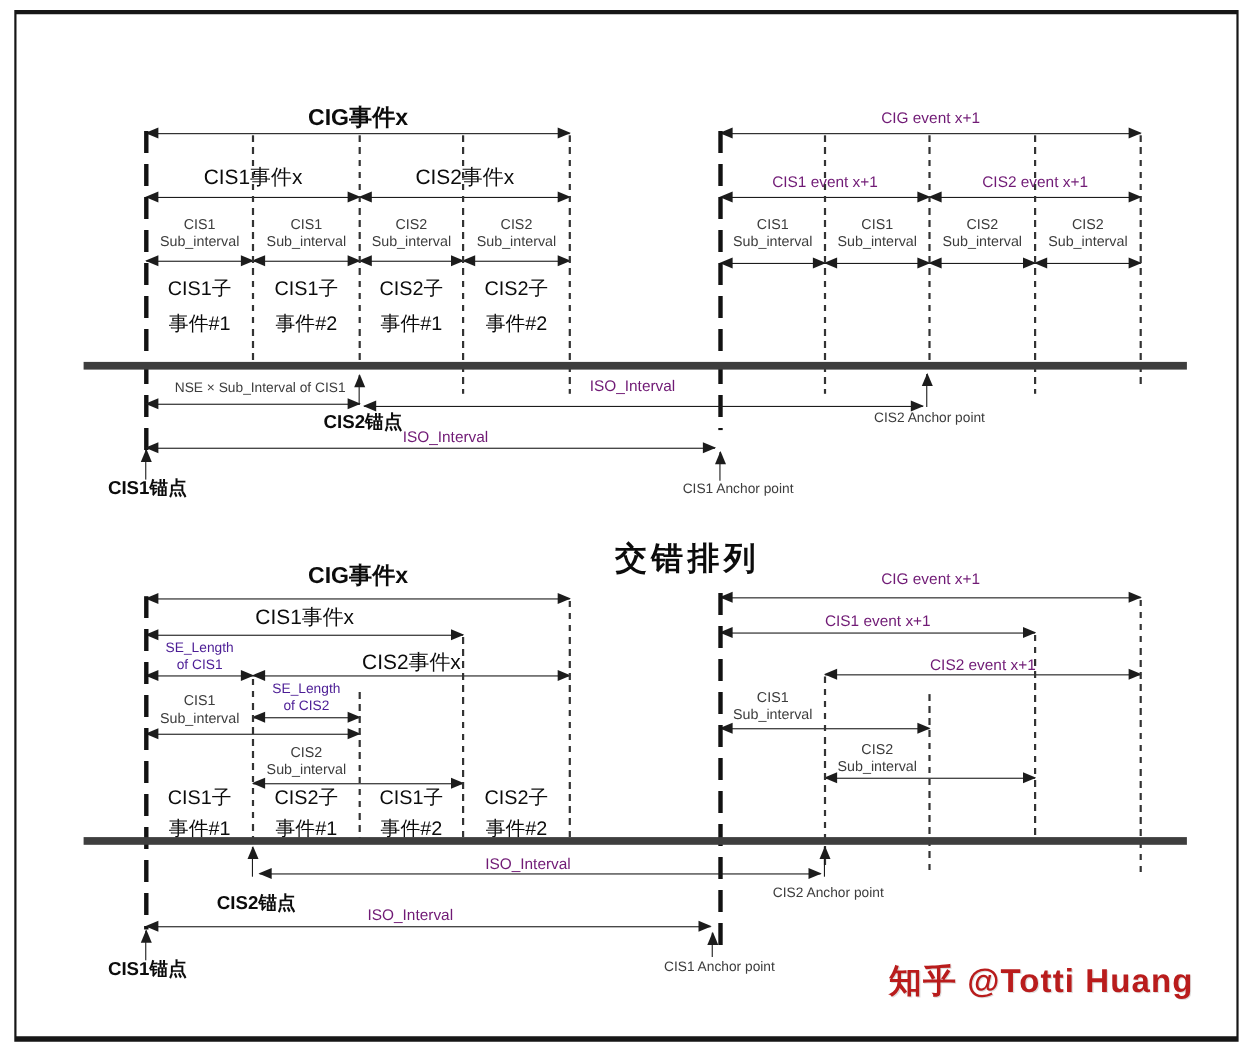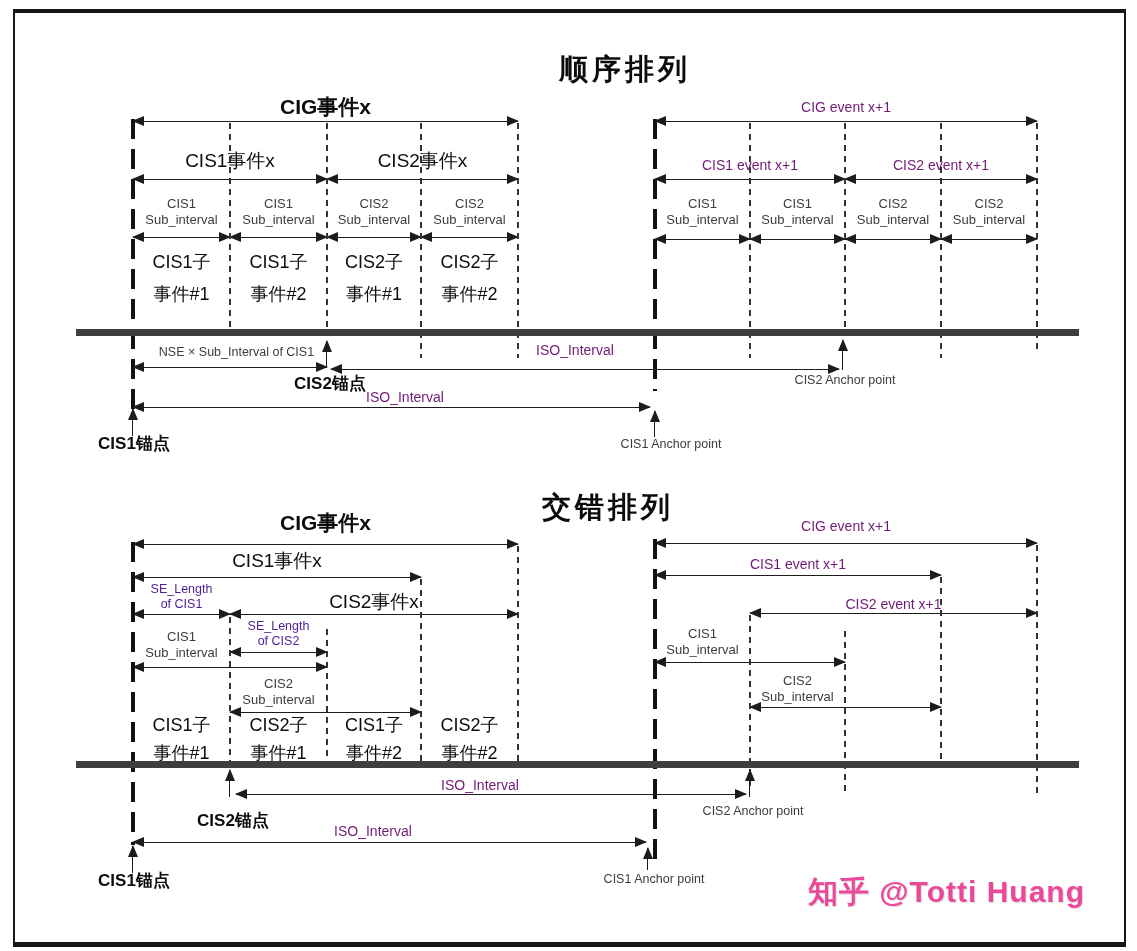--- a/index.html
+++ b/index.html
@@ -14,21 +14,21 @@
   .cn-l{font-weight:bold;font-size:21px;color:#0c0c0c}
   .cn-m{font-weight:normal;font-size:19px;color:#0c0c0c}
   .cn-box{font-weight:normal;font-size:18px;color:#0c0c0c}
   .cn-s{font-weight:bold;font-size:17px;color:#0c0c0c}
   .en{font-size:14px;color:#701a75}
   .en-s{font-size:12.5px;color:#3d3d3d}
   .sub{font-size:13px;line-height:16px;color:#3d3d3d}
   .sub-s{font-size:12.5px;line-height:15px;color:#4c1d95}
   .pitch32 div{height:32px;line-height:32px}
   .pitch28 div{height:28px;line-height:28px}
-  .wm{position:absolute;font-weight:bold;font-size:30px;letter-spacing:1px;color:#ec4899;
+  .wm{position:absolute;font-weight:bold;font-size:30px;letter-spacing:1px;color:#b91c1c;
       text-shadow:1px 1px 0 #dedede;white-space:nowrap}
   
   .arr{position:absolute;height:0;border-top:1.5px solid #1c1c1c}
   .arr.hl::before{content:"";position:absolute;left:-1px;top:-6.25px;width:0;height:0;
       border:5.5px solid transparent;border-left:none;border-right:12px solid #1c1c1c}
   .arr.hr::after{content:"";position:absolute;right:-1px;top:-6.25px;width:0;height:0;
       border:5.5px solid transparent;border-right:none;border-left:12px solid #1c1c1c}
   
   .uar{position:absolute;width:0;border-left:1.5px solid #1c1c1c}
   .uar::before{content:"";position:absolute;top:-1px;left:-4.75px;width:0;height:0;
@@ -39,21 +39,20 @@
   .vb{position:absolute;width:4px;
       background:repeating-linear-gradient(to bottom,#121212 0 20px,rgba(0,0,0,0) 20px 30px)}
   .hbar{position:absolute;height:7px;background:#3e3e3e}
 </style>
 </head>
 <body>
 
 <div class="canvas">
   <div class="page-border"></div>
 
-  <div class="t cn-xl" style="left:505px;top:50px;width:240px">顺序排列</div>
 
   <div class="t cn-l" style="left:133px;top:93px;width:385px">CIG事件x</div>
   <div class="arr hl hr" style="left:133px;top:121px;width:385px"></div>
   <div class="t en" style="left:655px;top:99px;width:382px">CIG event x+1</div>
   <div class="arr hl hr" style="left:655px;top:121px;width:382px"></div>
 
   <div class="t cn-m" style="left:133px;top:148px;width:194px">CIS1事件x</div>
   <div class="t cn-m" style="left:327px;top:148px;width:191px">CIS2事件x</div>
   <div class="arr hl hr" style="left:133px;top:179px;width:194px"></div>
   <div class="arr hl hr" style="left:327px;top:179px;width:191px"></div>
@@ -142,21 +141,21 @@
   <div class="arr hl hr" style="left:331px;top:369px;width:508px"></div>
   <div class="uar" style="left:842px;top:340px;height:30px"></div>
   <div class="t en-s" style="left:785px;top:373px;width:120px">CIS2 Anchor point</div>
   <div class="t en" style="left:353px;top:389px;width:104px">ISO_Interval</div>
   <div class="arr hl hr" style="left:133px;top:407px;width:517px"></div>
   <div class="uar" style="left:132px;top:409px;height:27px"></div>
   <div class="t cn-s" style="left:90px;top:432px;width:88px">CIS1锚点</div>
   <div class="uar" style="left:654px;top:411px;height:26px"></div>
   <div class="t en-s" style="left:610px;top:437px;width:122px">CIS1 Anchor point</div>
 
-  <div class="t cn-xl" style="left:488px;top:488px;width:240px">交错排列</div>
+  <div class="t cn-xl" style="left:505px;top:488px;width:240px">交错排列</div>
 
   <div class="t cn-l" style="left:133px;top:509px;width:385px">CIG事件x</div>
   <div class="arr hl hr" style="left:133px;top:544px;width:385px"></div>
   <div class="t en" style="left:655px;top:518px;width:382px">CIG event x+1</div>
   <div class="arr hl hr" style="left:655px;top:543px;width:382px"></div>
 
   <div class="t cn-m" style="left:133px;top:548px;width:288px">CIS1事件x</div>
   <div class="arr hl hr" style="left:133px;top:577px;width:288px"></div>
   <div class="t en" style="left:655px;top:556px;width:286px">CIS1 event x+1</div>
   <div class="arr hl hr" style="left:655px;top:575px;width:286px"></div>

